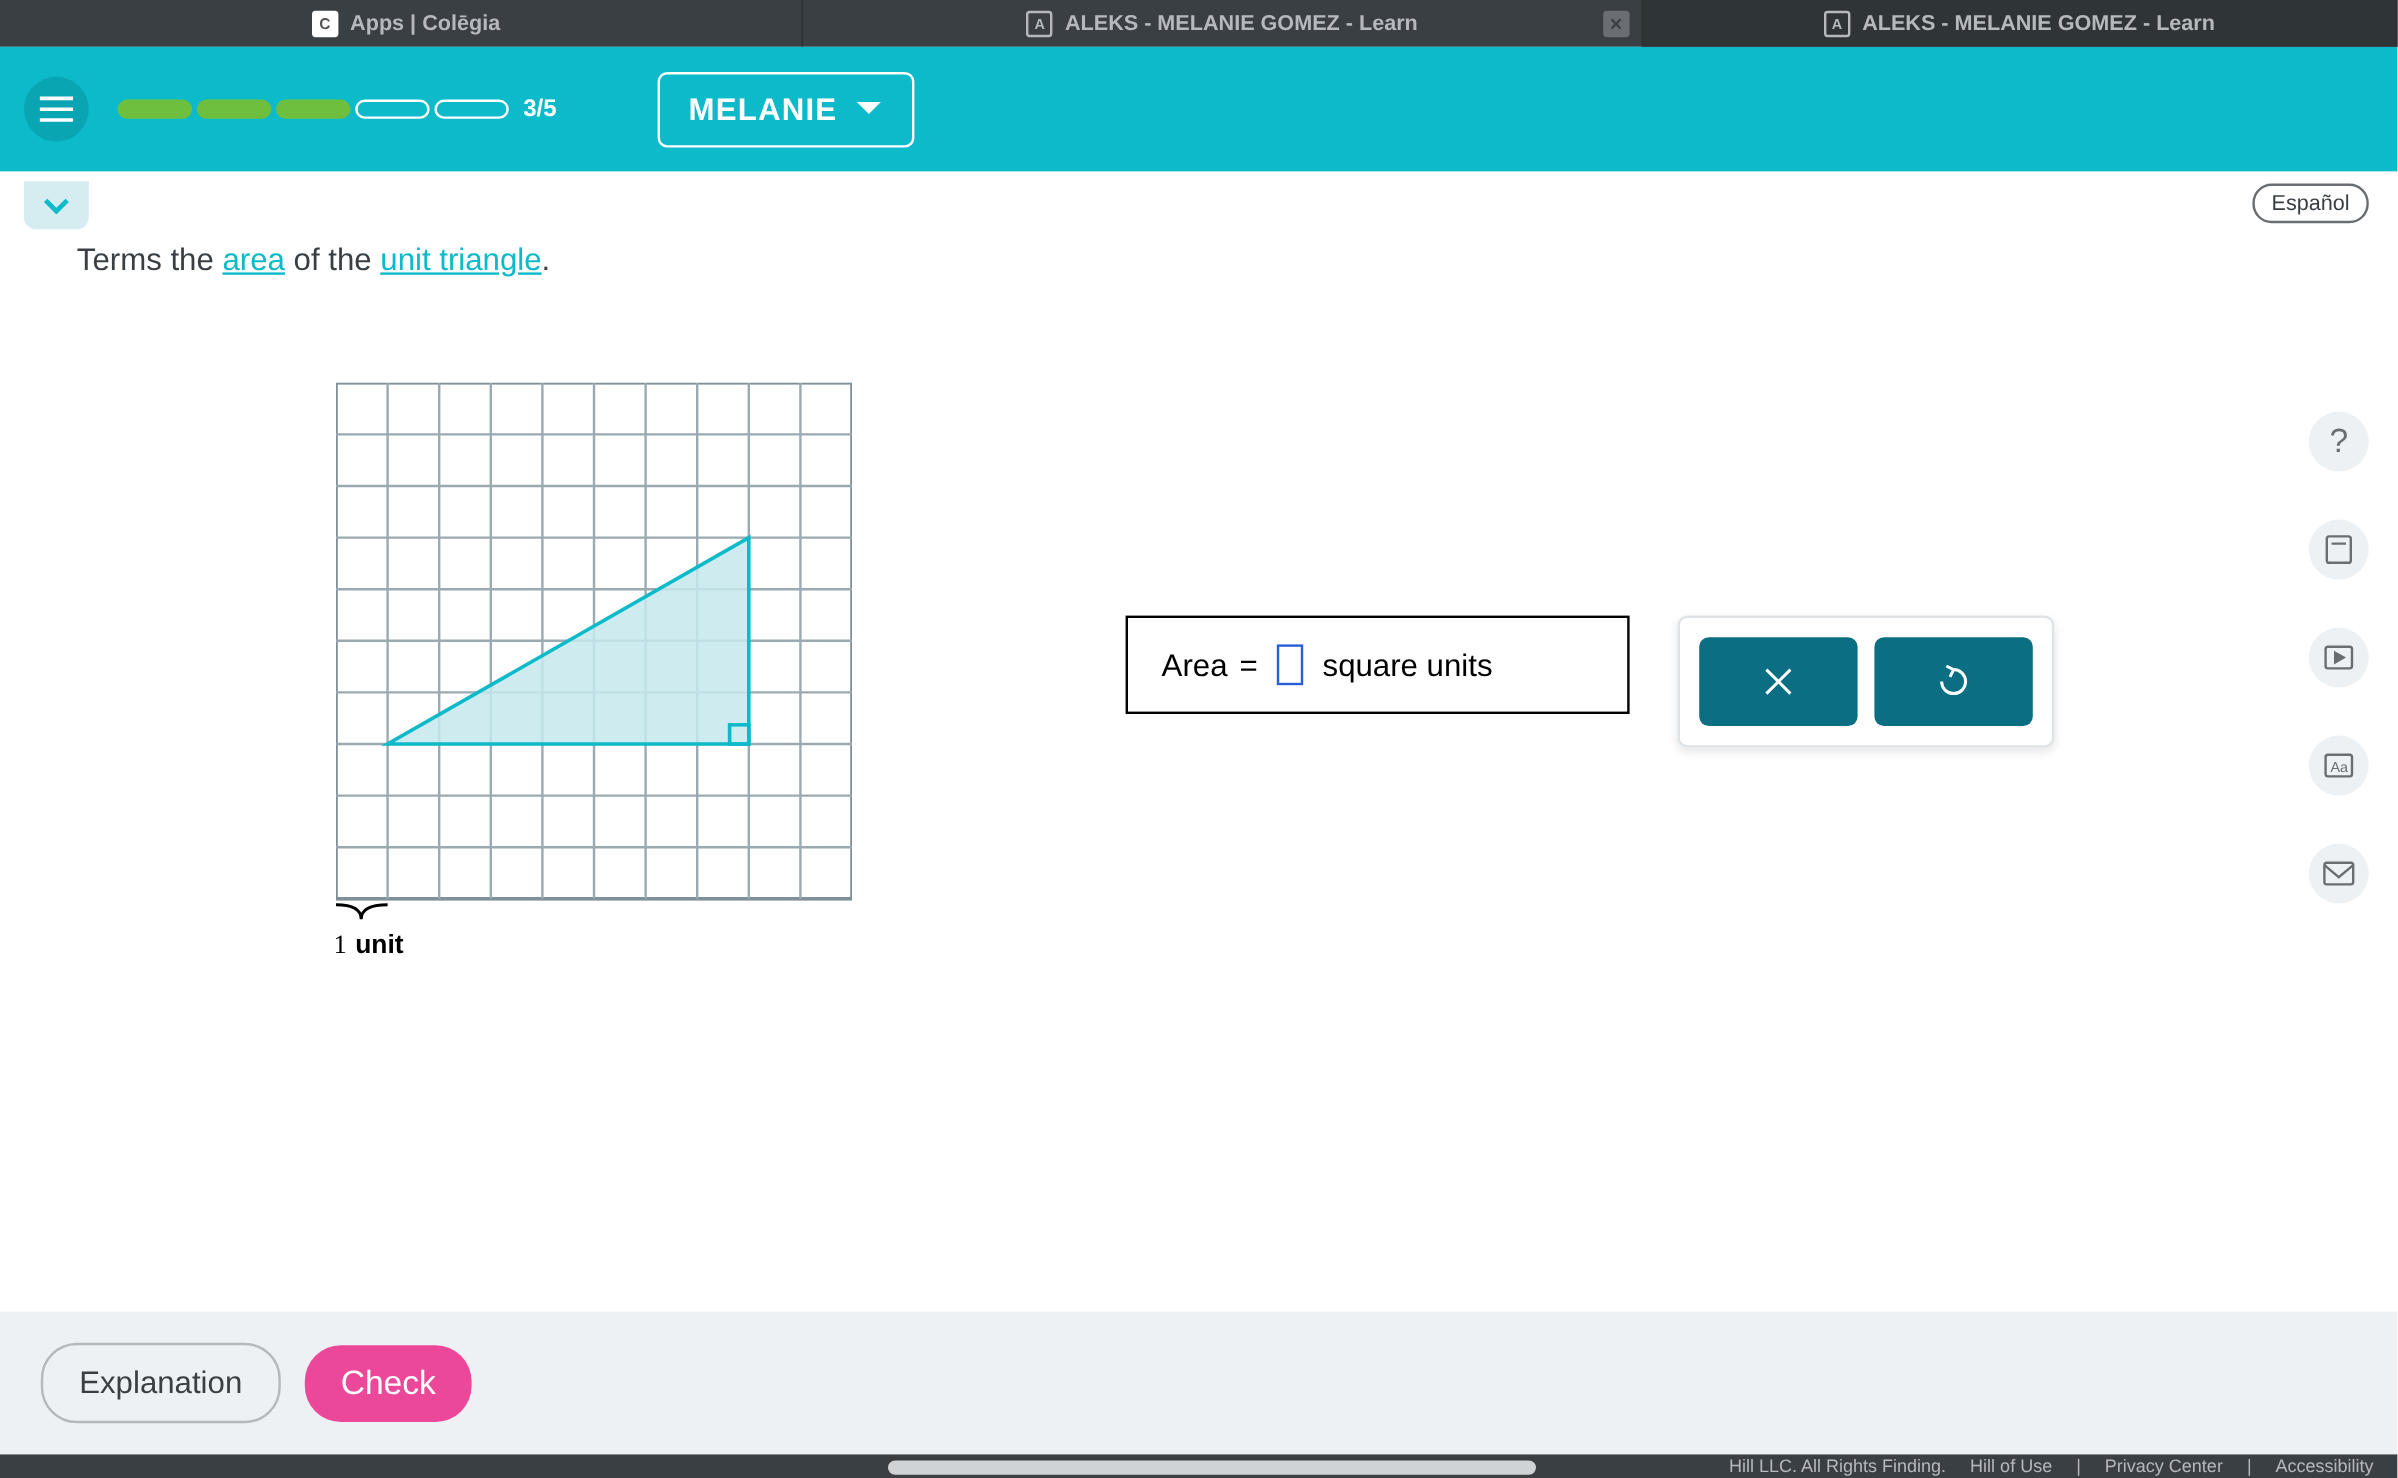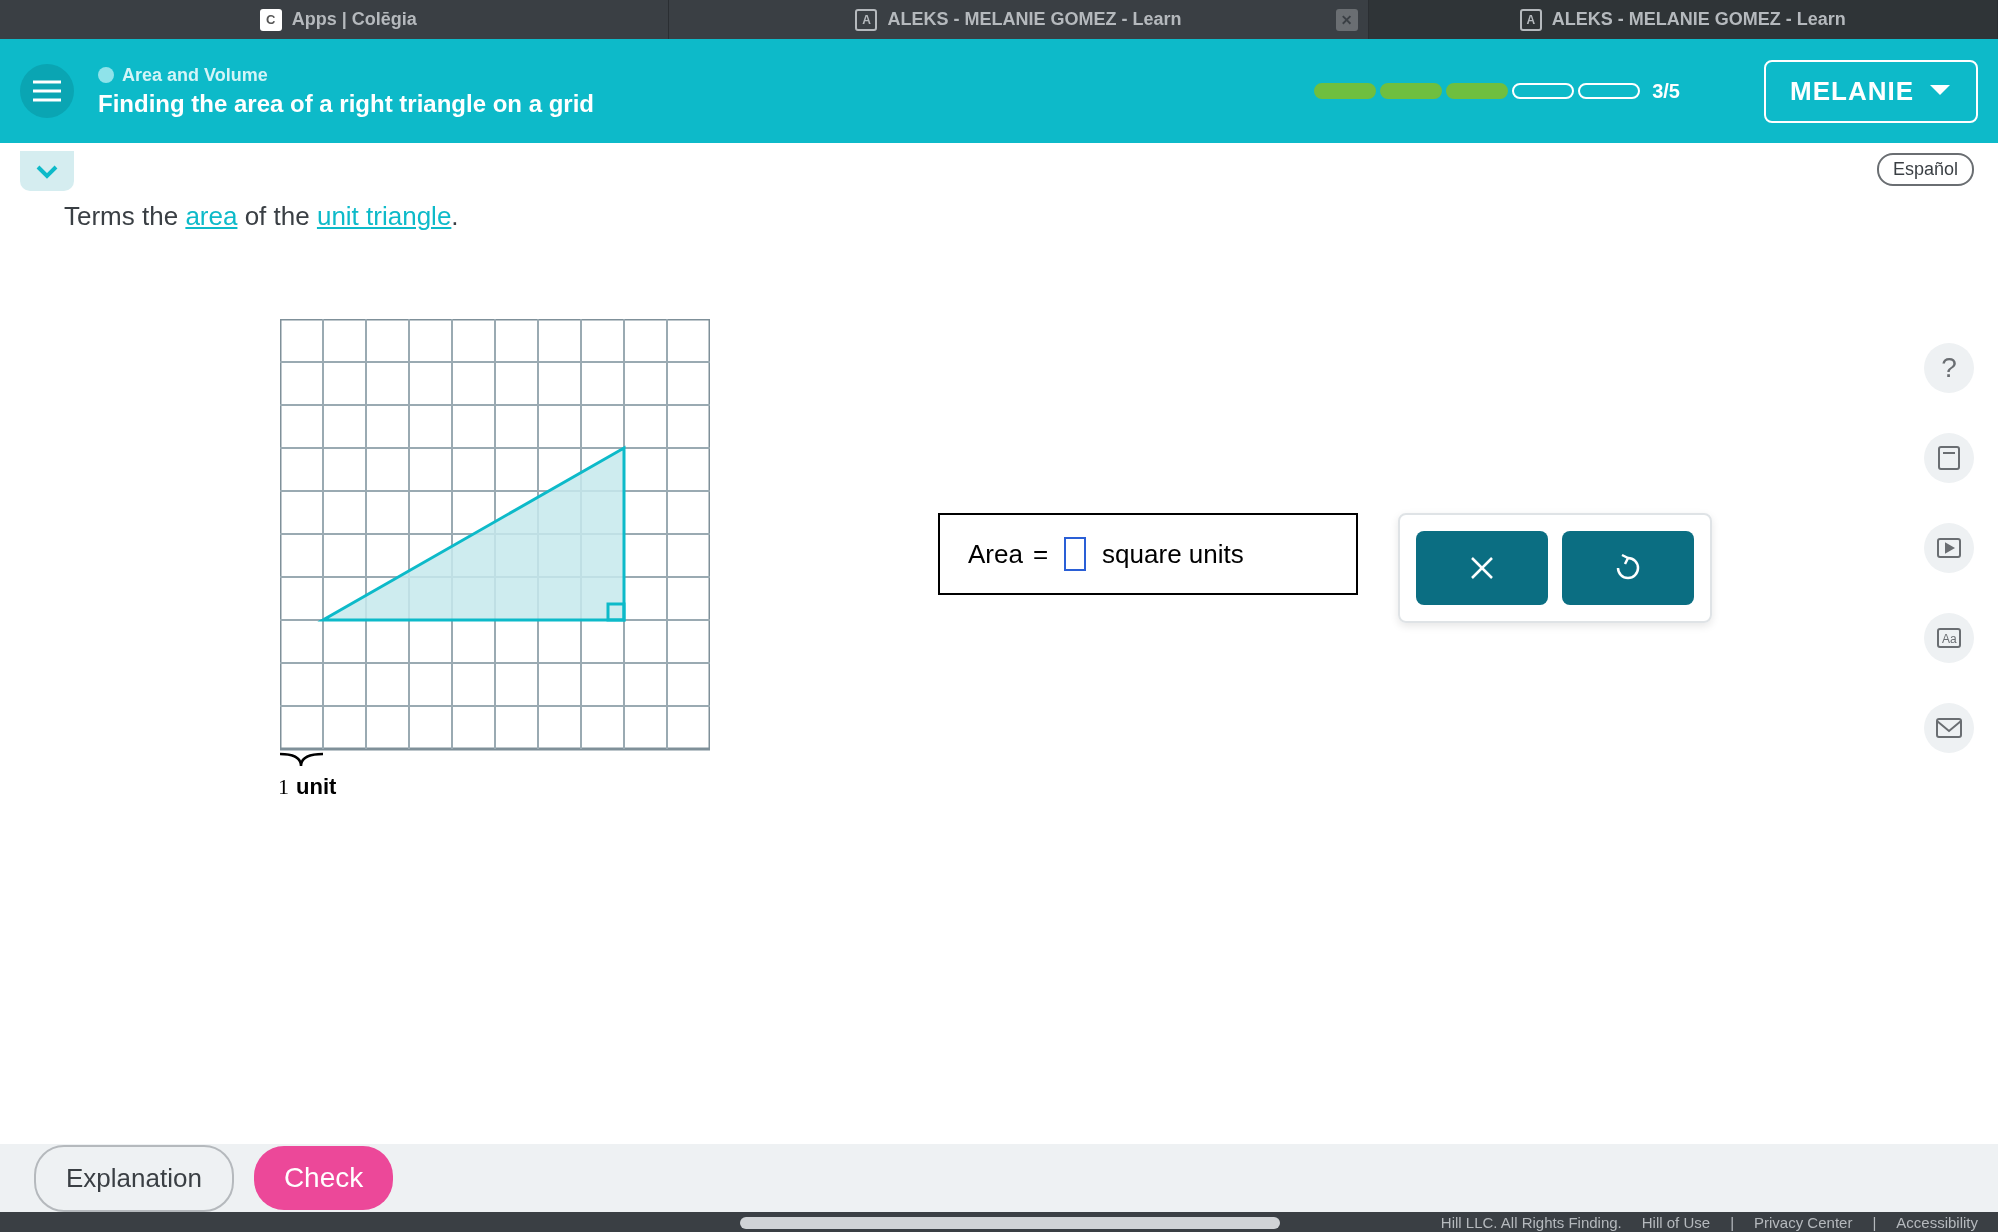--- a/index.html
+++ b/index.html
@@ -190,21 +190,21 @@
     display: flex; align-items: center; justify-content: center;
     cursor: pointer;
     color: #6a6e72;
   }
   .side-tool svg { stroke: #6a6e72; fill: none; stroke-width: 2; }
 
   
   .footer-bar {
     position: absolute;
     bottom: 20px; left: 0; right: 0;
-    height: 68px;
+    height: 119px;
     background: #eef1f3;
     display: flex;
     align-items: center;
     padding: 0 34px;
     gap: 20px;
   }
   .explain-btn {
     border: 2px solid #b5b9bd;
     background: #fff0;
     color: #3a3f44;
@@ -271,27 +271,20 @@
   </div>
 </div>
 
 <div class="header-bar">
   <div class="menu-btn">
     <svg width="28" height="22" viewBox="0 0 28 22">
       <line x1="0" y1="2" x2="28" y2="2"></line>
         <line x1="0" y1="11" x2="28" y2="11"></line>
         <line x1="0" y1="20" x2="28" y2="20"></line>
     </svg>
-  </div>
-  <div class="header-titles">
-    <div class="header-category">
-      <span class="dot"></span>
-      <span>Area and Volume</span>
-    </div>
-    <div class="header-topic">Finding the area of a right triangle on a grid</div>
   </div>
   <div class="progress-wrap">
     <div class="progress-segs">
       <div class="seg filled"></div>
       <div class="seg filled"></div>
       <div class="seg filled"></div>
       <div class="seg"></div>
       <div class="seg"></div>
     </div>
     <span class="progress-text">3/5</span>

